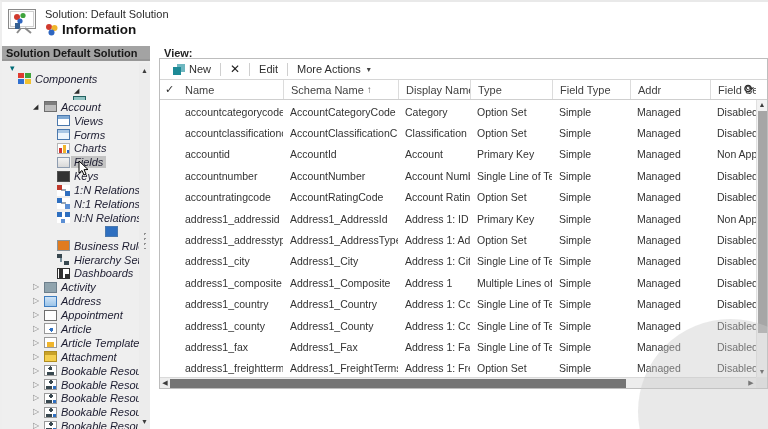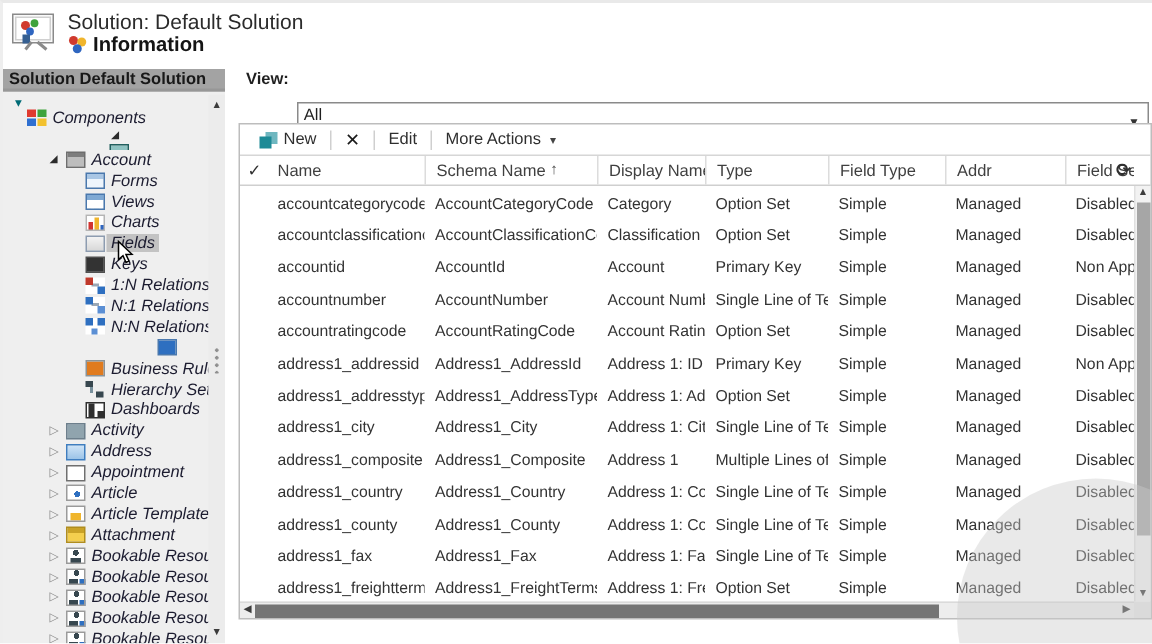--- a/index.html
+++ b/index.html
@@ -4,21 +4,21 @@
 <style>
   * { margin:0; padding:0; box-sizing:border-box; }
   html,body { background:#fff; }
   body { font-family:"Liberation Sans","DejaVu Sans",sans-serif; }
   .page { position:relative; width:768px; height:429px; background:#fff; overflow:hidden;
           border-top:2px solid #e9e9e9; border-left:2px solid #eeeeee; }
 
   
   .app-header { position:absolute; left:5px; top:5px; display:flex; gap:6px; }
   .app-header .titles { padding-top:1px; }
-  .win-label { font-size:14px; color:#2b2b2b; line-height:13px; }
+  .win-label { font-size:11px; color:#2b2b2b; line-height:13px; }
   .page-title-row { display:flex; align-items:center; gap:4px; margin-top:1px; }
   .page-title { font-size:13.5px; font-weight:bold; color:#141414; }
 
   
   .sidebar { position:absolute; left:0; top:44px; width:148px; bottom:0; background:#efefef; }
   .sidebar-title { height:15px; padding:1px 4px 0 4px; font-size:11px; font-weight:bold; color:#181818;
                    background:#a3a3a3; border-bottom:2px solid #979797; white-space:nowrap; overflow:hidden; }
   .tree-wrap { position:absolute; left:0; top:17px; right:0; bottom:0; background:#efefef; overflow:hidden; }
   .filter-caret { position:absolute; left:8px; top:1px; color:#006b76; font-size:9px; line-height:9px; font-weight:bold; }
   .tree { position:absolute; left:0; top:9px; right:11px; bottom:0; }
@@ -88,21 +88,21 @@
   .cursor { position:absolute; left:76px; top:158px; z-index:30; }
 
   
   .view-bar { position:absolute; left:162px; top:41px; right:2px; height:20px; display:flex; align-items:center; }
   .view-label { font-size:11px; font-weight:bold; color:#1f1f1f; margin-right:5px; }
   .view-select { position:relative; flex:1; height:19px; border:1px solid #8a8a8a; background:#fff;
                  font-size:11px; color:#1f1f1f; line-height:17px; padding-left:4px;margin-top:48px; }
   .view-select .arrow { position:absolute; right:5px; top:4px; font-size:8px; color:#333; }
 
   
-  .grid-panel { position:absolute; left:157px; top:80px; width:609px; height:331px;
+  .grid-panel { position:absolute; left:157px; top:56px; width:609px; height:331px;
                 border:1px solid #bdbdbd; background:#fff; }
   .gp-toolbar { height:21px; border-bottom:1px solid #d6d6d6; display:flex; align-items:center;
                 padding-left:7px; font-size:11px; color:#2e2e2e; }
   .tb-btn { display:flex; align-items:center; gap:4px; padding:0 6px; height:100%; cursor:default; }
   .tb-new-icon { width:12px; height:11px;
       background-image:linear-gradient(#1d8a96,#1d8a96),linear-gradient(#6fb7c0,#6fb7c0);
       background-size:8px 8px,8px 8px; background-position:0 3px,4px 0; background-repeat:no-repeat; }
   .tb-x { font-weight:bold; font-size:12px; color:#1a1a1a; }
   .tb-sep { width:1px; height:13px; background:#cfcfcf; margin:0 3px; }
   .tb-caret { font-size:8px; color:#444; margin-left:2px; }
@@ -181,27 +181,27 @@
     <span class="ti icon-entities"></span>
     <span class="label">Entities</span>
   </div>
           <div class="tree-item" style="padding-left: 31px;">
     <span class="expander">◢</span>
     <span class="ti icon-account"></span>
     <span class="label">Account</span>
   </div>
           <div class="tree-item" style="padding-left: 44px;">
     <span class="expander"></span>
+    <span class="ti icon-views"></span>
+    <span class="label">Views</span>
+  </div>
+          <div class="tree-item" style="padding-left: 44px;">
+    <span class="expander"></span>
     <span class="ti icon-forms"></span>
     <span class="label">Forms</span>
-  </div>
-          <div class="tree-item" style="padding-left: 44px;">
-    <span class="expander"></span>
-    <span class="ti icon-views"></span>
-    <span class="label">Views</span>
   </div>
           <div class="tree-item" style="padding-left: 44px;">
     <span class="expander"></span>
     <span class="ti icon-charts"></span>
     <span class="label">Charts</span>
   </div>
           <div class="tree-item sel" style="padding-left: 44px;">
     <span class="expander"></span>
     <span class="ti icon-fields"></span>
     <span class="label">Fields</span>

